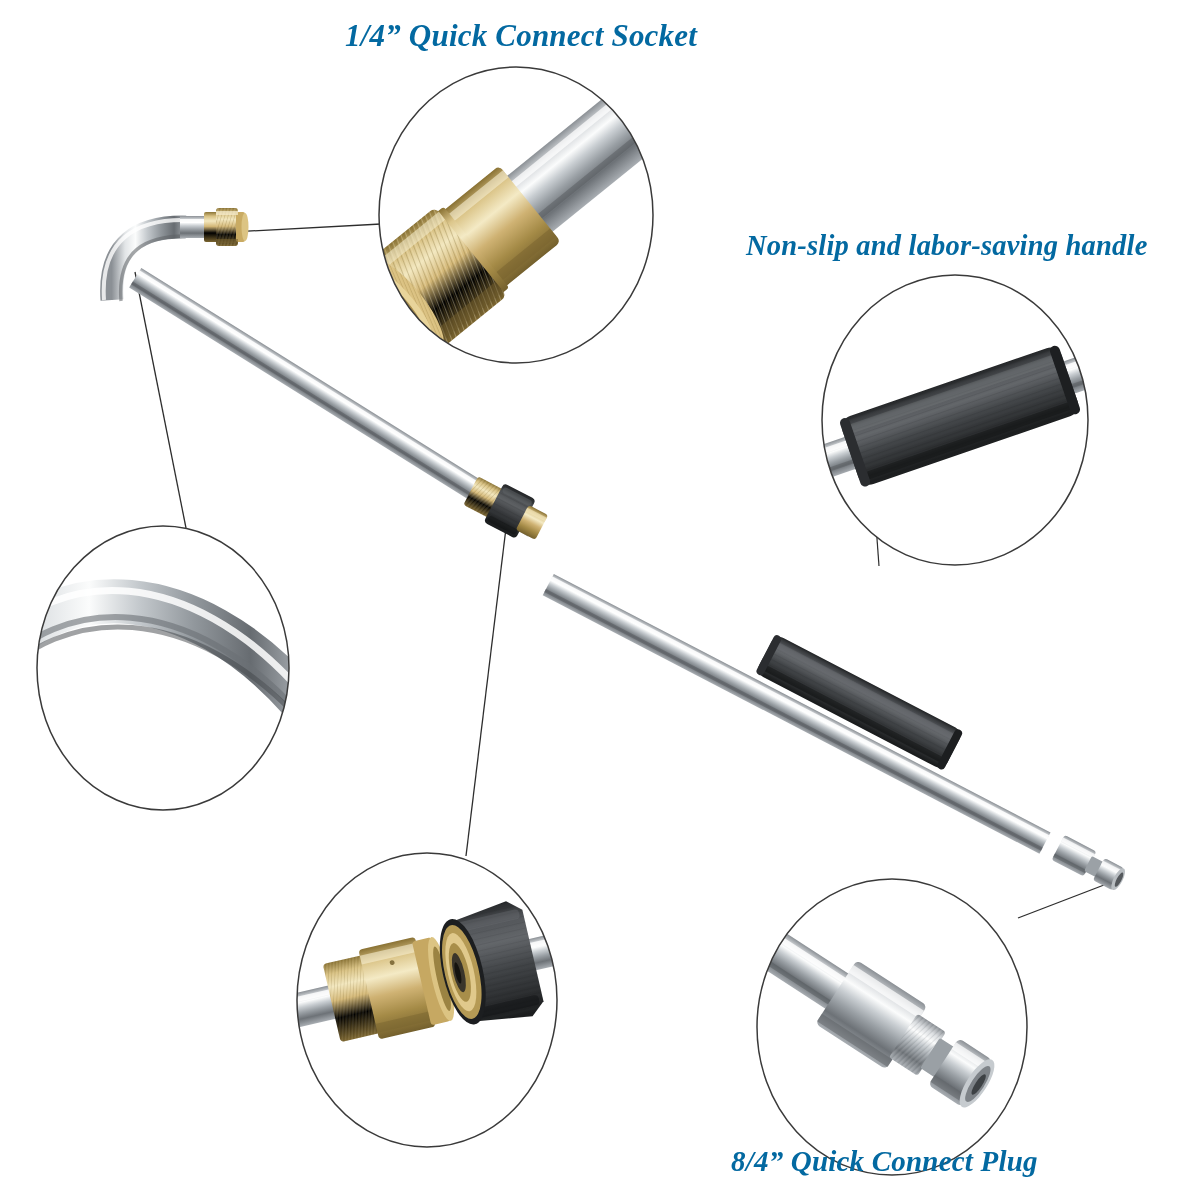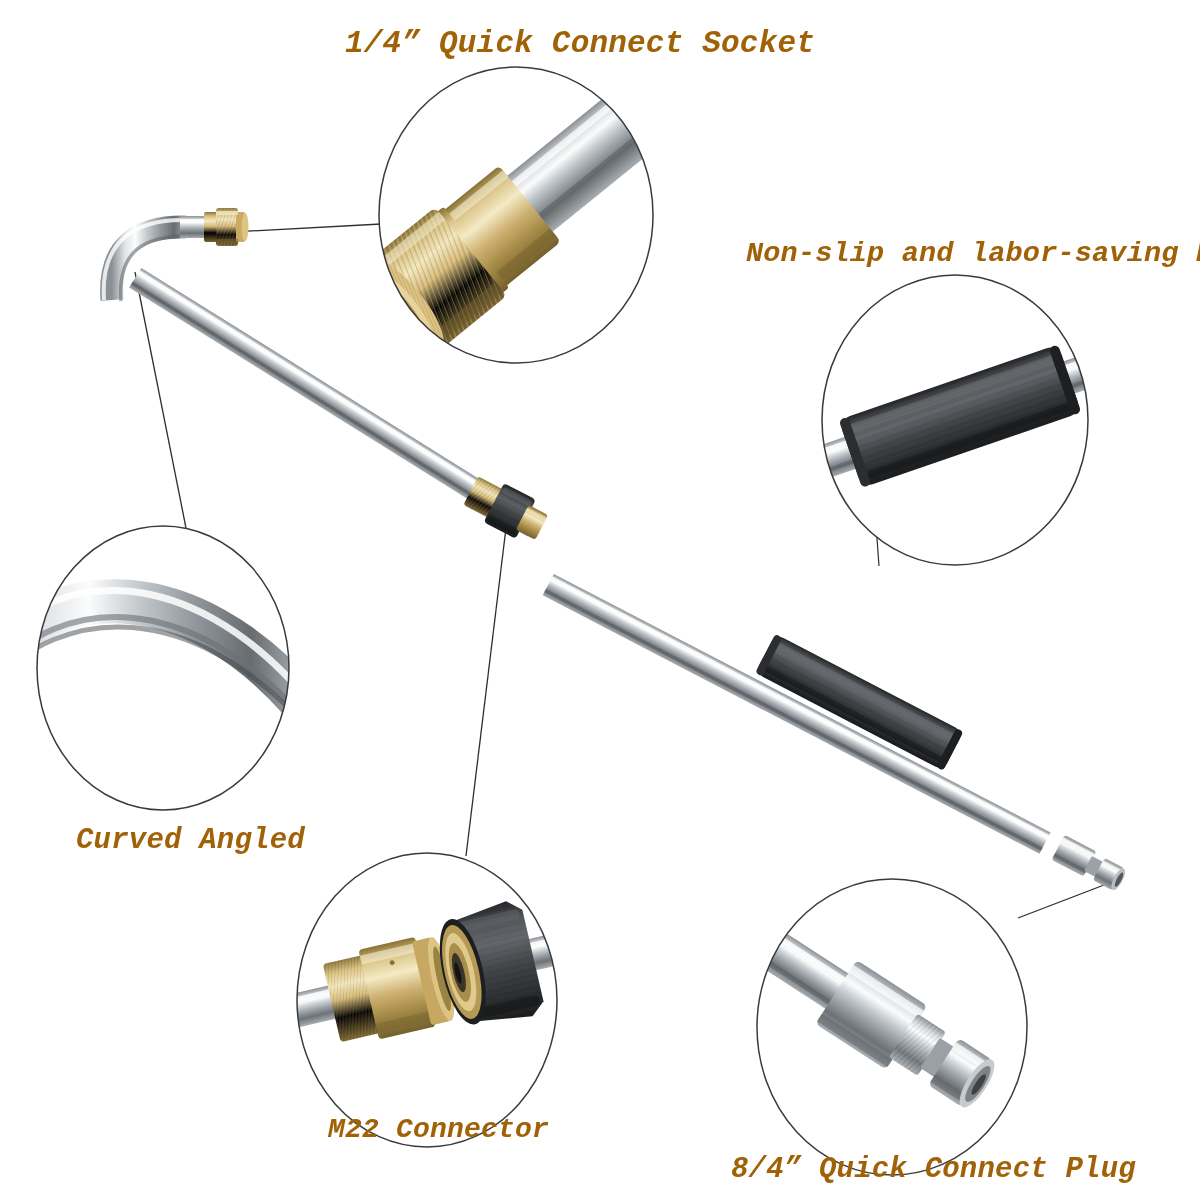--- a/index.html
+++ b/index.html
@@ -16,28 +16,27 @@
     font-family: "DejaVu Sans", sans-serif;
   }
   #art {
     position: absolute;
     left: 0; top: 0;
     width: 1200px;
     height: 1200px;
   }
   .callout-label {
     position: absolute;
-    font-family: Liberation Mono, monospace;
+    font-family: Liberation Serif, serif;
     font-weight: bold;
     font-style: italic;
-    color: #a16207;
+    color: #0369a1;
     white-space: nowrap;
     letter-spacing: 0.2px;
     line-height: 1;
-    margin-top: 8px;
   }
   #lbl-socket {
     left: 345px;
     top: 20px;
     font-size: 31px;
   }
   #lbl-handle {
     left: 746px;
     top: 232px;
     font-size: 28.5px;
@@ -371,19 +370,17 @@
         <ellipse cx="1123" cy="864.5" rx="2.4" ry="8" fill="#55595d"></ellipse>
       </g>
 
     </g>
   </svg>
 
   <div class="callout-label" id="lbl-socket">1/4” Quick Connect Socket</div>
 
   <div class="callout-label" id="lbl-handle">Non-slip and labor-saving handle</div>
 
-  <div class="callout-label" id="lbl-curved">Curved Angled</div>
-
-  <div class="callout-label" id="lbl-m22">M22 Connector</div>
+
 
   <div class="callout-label" id="lbl-plug">8/4” Quick Connect Plug</div>
 
 </div>
 
 </body></html>

